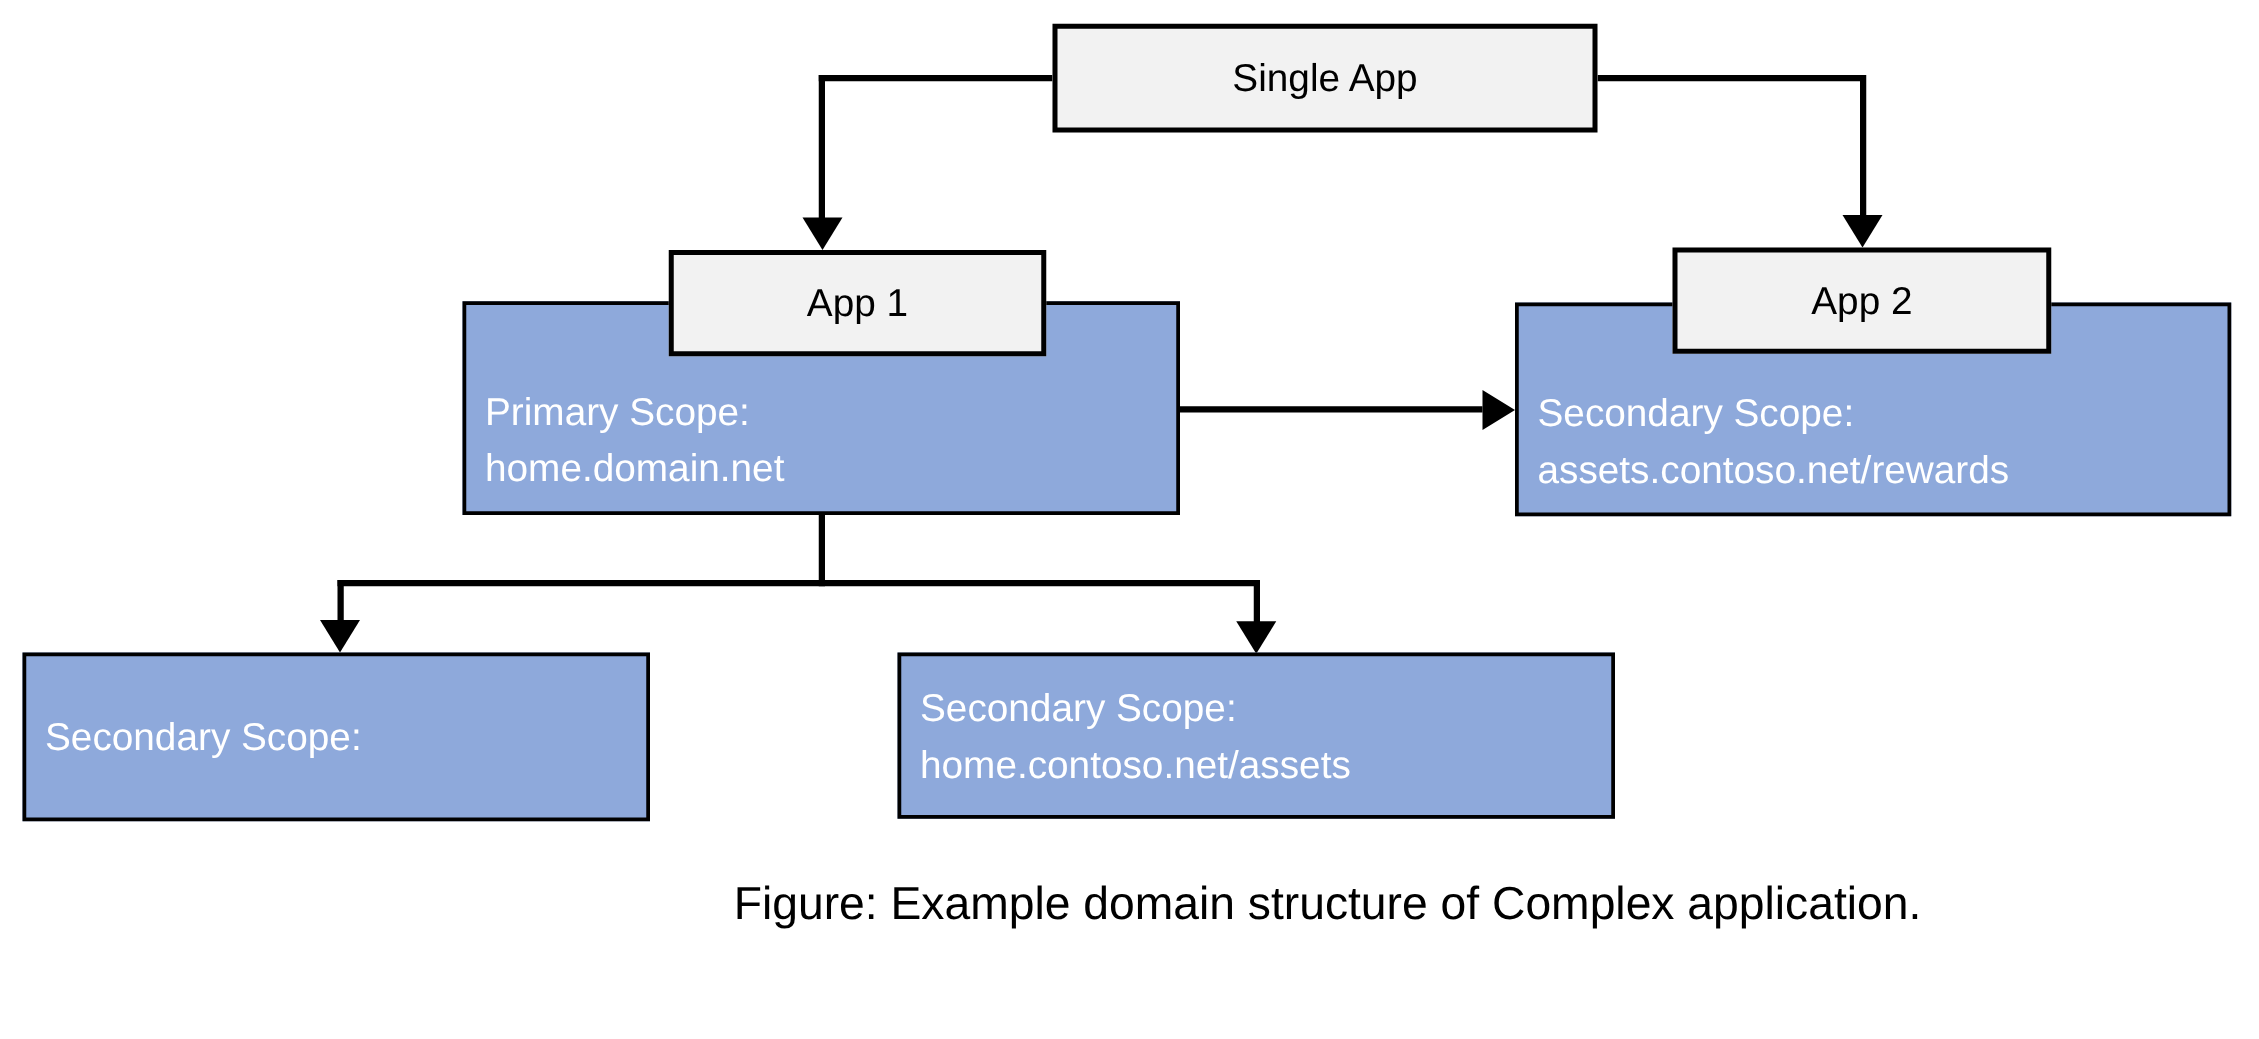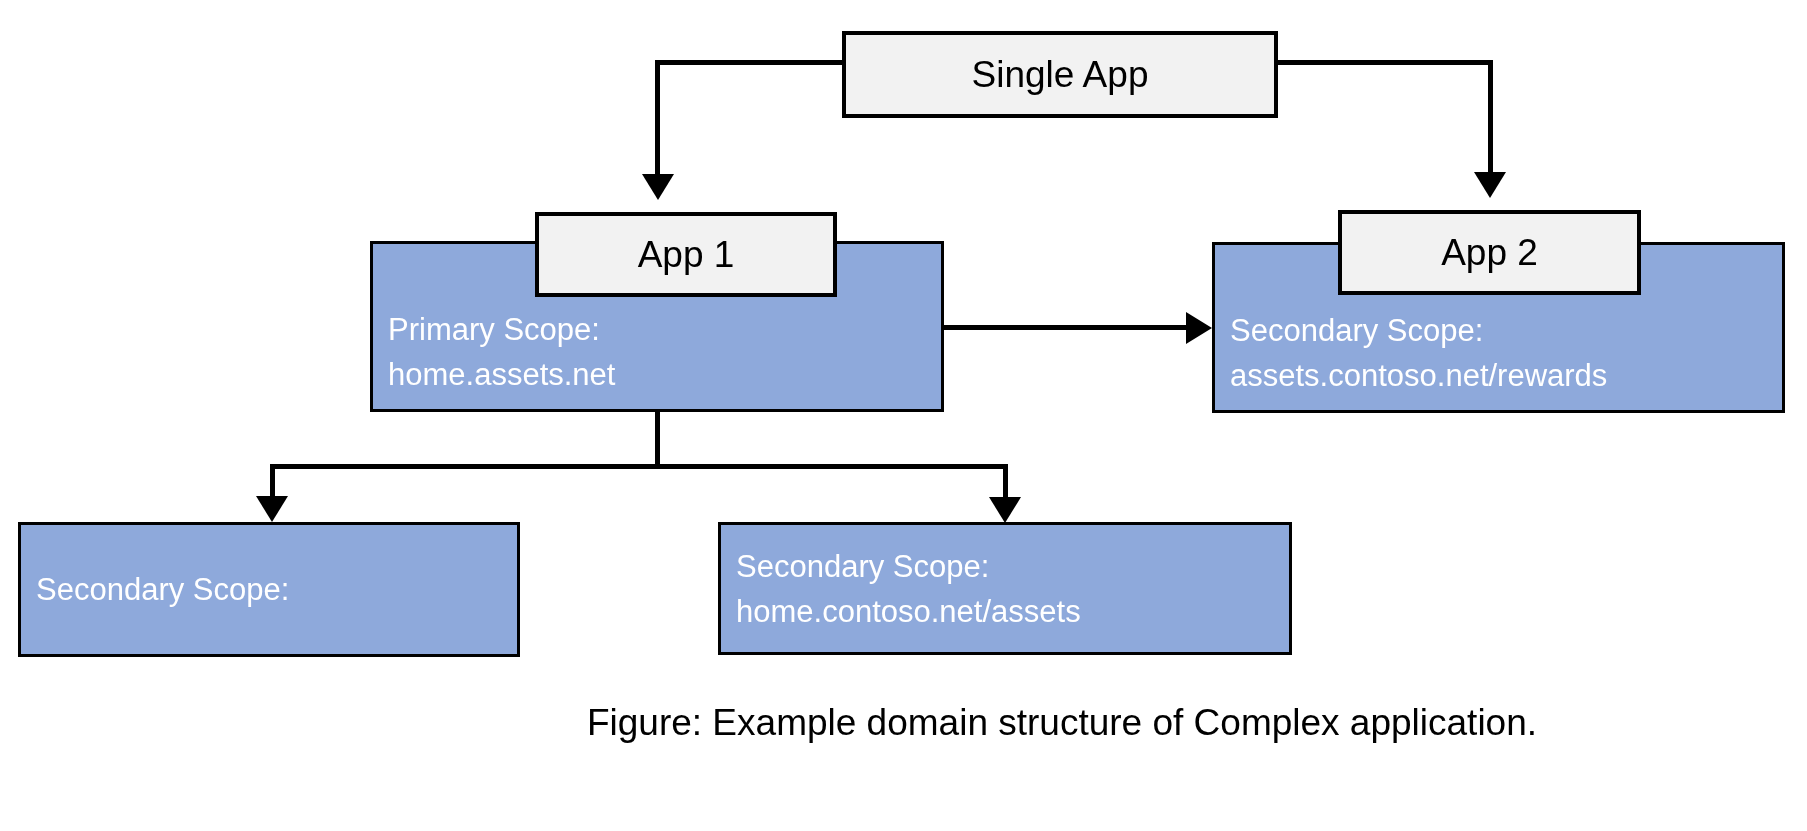--- a/index.html
+++ b/index.html
@@ -22,23 +22,22 @@
     background: #FFFFFF;
   }
   .abs { position: absolute; }
 
   
   .app-box {
     background: var(--app-fill);
     border: 4px solid var(--line-color);
     color: var(--label-text);
     display: flex; align-items: center; justify-content: center;
-    font-size: 37px;
+    font-size: 31px;
     z-index: 3;
-    margin-top: 12px;
   }
 
   
   .scope-box {
     background: var(--scope-fill);
     border: 3px solid var(--line-color);
     color: var(--scope-text);
     display: flex; flex-direction: column;
     font-size: 31px;
     line-height: 45px;
@@ -88,21 +87,21 @@
 
   <div class="abs seg" style="left:1278px; top:60px; width:213px; height:5px;"></div>
   <div class="abs seg" style="left:1488px; top:60px; width:5px; height:114px;"></div>
   <div class="abs arrow-down" style="left:1474px; top:172px;"></div>
 
   <div class="abs app-box" style="left:535px; top:200px; width:302px; height:85px;">
     <span>App 1</span>
   </div>
   <div class="abs scope-box bottom-aligned" style="left:370px; top:241px; width:574px; height:171px;">
     <div>Primary Scope:</div>
-    <div>home.assets.net</div>
+    <div>home.domain.net</div>
   </div>
 
   <div class="abs app-box" style="left:1338px; top:198px; width:303px; height:85px;text-align:center;">
     <span>App 2</span>
   </div>
   <div class="abs scope-box bottom-aligned" style="left:1212px; top:242px; width:573px; height:171px;">
     <div>Secondary Scope:</div>
     <div>assets.contoso.net/rewards</div>
   </div>
 

